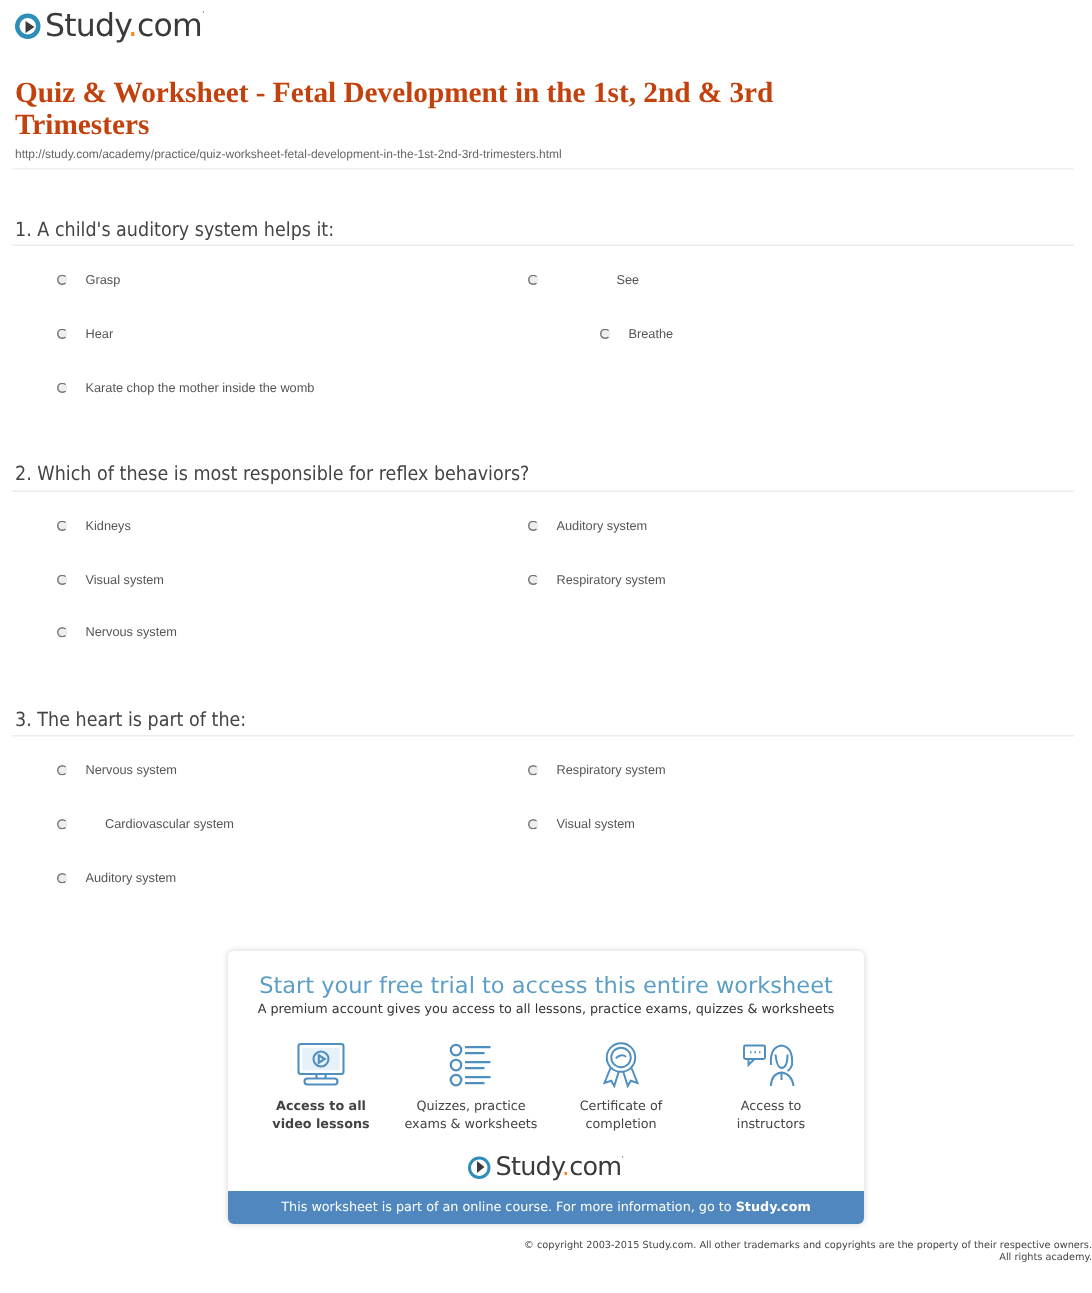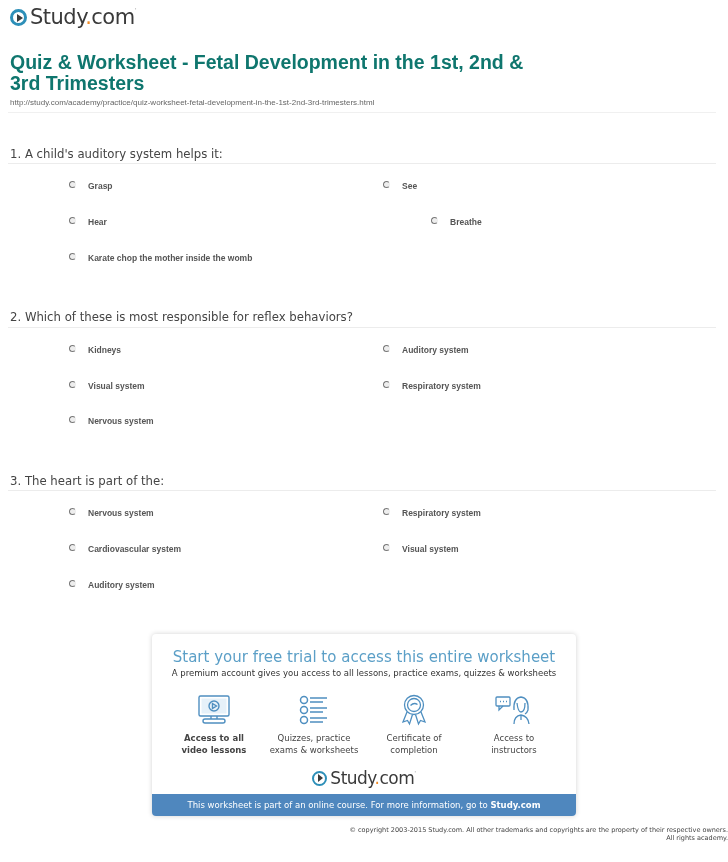--- a/index.html
+++ b/index.html
@@ -8,27 +8,27 @@
 
     .logo { position: absolute; left: 10px; top: 5px; display: flex; align-items: center; }
     .logo-mark { width: 17px; height: 17px; border-radius: 50%; border: 3px solid #2d8fb8; position: relative; margin-right: 3px; }
     .logo-mark::after { content: ""; position: absolute; left: 4px; top: 2px; width: 0; height: 0;
       border-top: 4.5px solid transparent; border-bottom: 4.5px solid transparent; border-left: 6px solid #3b3b3b; }
     .logo-text { font-size: 21px; color: #3a3a3a; font-family: "DejaVu Sans", sans-serif; letter-spacing: -0.5px; }
     .logo-dot { color: #f08a24; }
     .logo-tm { font-size: 6px; vertical-align: top; color: #555; }
 
     .title { position: absolute; left: 10px; top: 52px; width: 540px; font-size: 19.5px; line-height: 21px;
-      font-weight: bold; color: #0f766e; }
+      font-weight: bold; color: #c2410c; font-family: Liberation Serif, serif; }
     .url { position: absolute; left: 10px; top: 98px; font-size: 8px; color: #666; }
     .hr-top { position: absolute; left: 8px; right: 12px; top: 112px; height: 1px; background: #f0f0f0; }
     .q-text { position: absolute; left: 10px; font-size: 13px; color: #444; font-family: "DejaVu Sans", sans-serif;
       transform: scaleX(0.9); transform-origin: left; white-space: nowrap; }
     .q-rule { position: absolute; left: 8px; right: 12px; height: 1px; background: #ececec; }
-    .opt { position: absolute; display: flex; align-items: flex-start; font-size: 8.5px; font-weight: bold; color: #555; margin-left: 31px; }
+    .opt { position: absolute; display: flex; align-items: center; font-size: 8.5px; font-weight: normal; color: #555; }
     .radio { width: 7px; height: 7px; border-radius: 50%; border: 1.5px solid #777; border-right-color: transparent; margin-right: 12px;
       background: #eee; }
 
     .promo { position: absolute; left: 152px; top: 634px; width: 424px; height: 182px; background: #fff;
       border-radius: 4px; box-shadow: 0 0 5px rgba(0,0,0,0.18); overflow: hidden; }
     .promo-head { position: absolute; top: 14px; width: 100%; text-align: center; font-size: 15px; color: #5b9fc7; font-family: "DejaVu Sans", sans-serif; }
     .promo-sub { position: absolute; top: 34px; width: 100%; text-align: center; font-size: 8.5px; color: #333; font-family: "DejaVu Sans", sans-serif; }
     .feat { position: absolute; top: 60px; width: 100px; text-align: center; }
     .feat svg { display: block; margin: 0 auto; }
     .feat-label { margin-top: 6px; font-size: 8.5px; line-height: 12px; color: #444; font-family: "DejaVu Sans", sans-serif; }
@@ -53,21 +53,21 @@
 <div class="title">Quiz &amp; Worksheet - Fetal Development in the 1st, 2nd &amp; 3rd Trimesters</div>
 <div class="url">http://study.com/academy/practice/quiz-worksheet-fetal-development-in-the-1st-2nd-3rd-trimesters.html</div>
 <div class="hr-top"></div>
 
 <div class="q-rule" style="top:163px;"></div>
 <div class="q-text" style="top:146px;">1. A child's auditory system helps it:</div>
 <div class="opt" style="left:38px; top:181px;">
     <span class="radio"></span>
     <span>Grasp</span>
   </div>
-<div class="opt" style="left:352px; top:181px;">
+<div class="opt" style="left:352px; top:181px;gap:40px;">
     <span class="radio"></span>
     <span>See</span>
   </div>
 <div class="opt" style="left:38px; top:217px;">
     <span class="radio"></span>
     <span>Hear</span>
   </div>
 <div class="opt" style="left:352px; top:217px;padding-left:48px;">
     <span class="radio"></span>
     <span>Breathe</span>
@@ -103,21 +103,21 @@
 <div class="q-text" style="top:473px;">3. The heart is part of the:</div>
 <div class="q-rule" style="top:490px;"></div>
 <div class="opt" style="left:38px; top:508px;">
     <span class="radio"></span>
     <span>Nervous system</span>
   </div>
 <div class="opt" style="left:352px; top:508px;">
     <span class="radio"></span>
     <span>Respiratory system</span>
   </div>
-<div class="opt" style="left:38px; top:544px;">
+<div class="opt" style="left:38px; top:544px;gap:13px;">
     <span class="radio"></span>
     <span>Cardiovascular system</span>
   </div>
 <div class="opt" style="left:352px; top:544px;">
     <span class="radio"></span>
     <span>Visual system</span>
   </div>
 <div class="opt" style="left:38px; top:580px;">
     <span class="radio"></span>
     <span>Auditory system</span>

